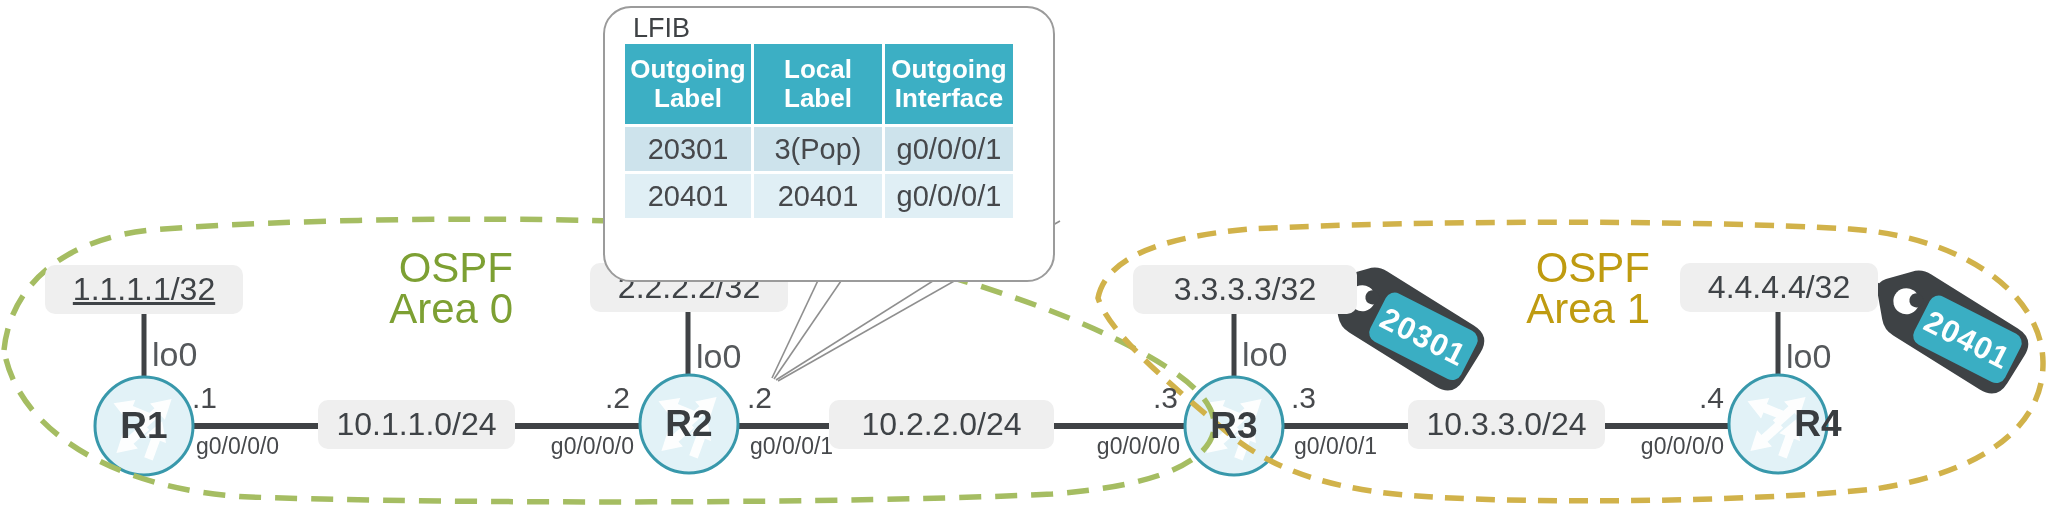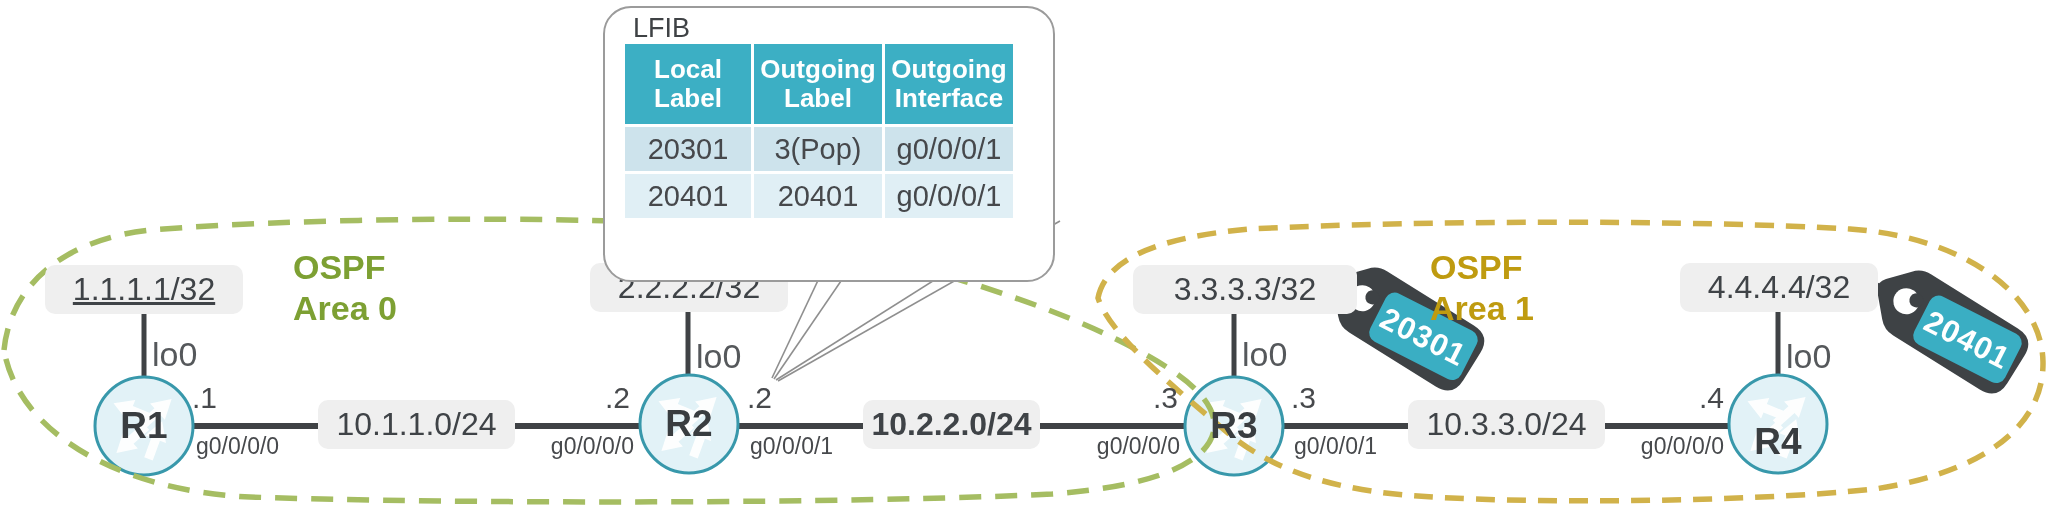--- a/index.html
+++ b/index.html
@@ -14,21 +14,21 @@
     text-align:center;font-size:32px;color:#3f4347;
   }
   
   .addr{position:absolute;font-size:30px;color:#47494c;line-height:30px;}
   .ifname{position:absolute;font-size:23px;color:#47494c;line-height:29px;}
   .lo0{position:absolute;font-size:34px;color:#55585b;line-height:29px;}
   .ar{text-align:right;}
   
   .rname{position:absolute;width:100px;text-align:center;font-size:37px;font-weight:bold;color:#393d40;line-height:44px;}
   
-  .area{position:absolute;width:220px;text-align:left;font-weight:bold;font-size:34px;line-height:41px;}
+  .area{position:absolute;width:220px;text-align:right;font-weight:normal;font-size:42px;line-height:41px;}
   .area0{color:#7da033;}
   .area1{color:#bf9b10;}
   
   .callout{
     position:absolute;left:603px;top:6px;width:452px;height:276px;background:#fff;
     border:2px solid #9b9b9b;border-radius:28px;box-sizing:border-box;
   }
   .callout-title{position:absolute;left:28px;top:5px;font-size:27px;color:#3f4245;}
   .lfib-table{
     position:absolute;left:20px;top:36px;display:grid;
@@ -148,21 +148,21 @@
       </g>
     </g>
   </svg>
 
   <div class="pill" style="left:45px;top:265px;width:198px;text-decoration:underline;">1.1.1.1/32</div>
   <div class="pill" style="left:590px;top:263px;width:198px;">2.2.2.2/32</div>
   <div class="pill" style="left:1133px;top:265px;width:224px;">3.3.3.3/32</div>
   <div class="pill" style="left:1680px;top:263px;width:198px;">4.4.4.4/32</div>
 
   <div class="pill" style="left:318px;top:400px;width:197px;">10.1.1.0/24</div>
-  <div class="pill" style="left:863px;top:400px;width:177px;font-weight:bold;">10.2.2.0/24</div>
+  <div class="pill" style="left:829px;top:400px;width:225px;">10.2.2.0/24</div>
   <div class="pill" style="left:1408px;top:400px;width:197px;">10.3.3.0/24</div>
 
   <div class="lo0" style="left:152px;top:340px;">lo0</div>
   <div class="lo0" style="left:696px;top:342px;">lo0</div>
   <div class="lo0" style="left:1242px;top:340px;">lo0</div>
   <div class="lo0" style="left:1786px;top:342px;">lo0</div>
 
   <div class="addr" style="left:192px;top:383px;width:70px;">.1</div>
   <div class="ifname" style="left:196px;top:432px;width:160px;">g0/0/0/0</div>
   <div class="addr ar" style="left:558px;top:383px;width:72px;">.2</div>
@@ -174,36 +174,36 @@
   <div class="ifname ar" style="left:1020px;top:432px;width:160px;">g0/0/0/0</div>
 
   <div class="addr" style="left:1291px;top:383px;width:70px;">.3</div>
   <div class="ifname" style="left:1294px;top:432px;width:160px;">g0/0/0/1</div>
   <div class="addr ar" style="left:1652px;top:383px;width:72px;">.4</div>
   <div class="ifname ar" style="left:1564px;top:432px;width:160px;">g0/0/0/0</div>
 
   <div class="rname" style="left:94px;top:404px;">R1</div>
   <div class="rname" style="left:639px;top:402px;">R2</div>
   <div class="rname" style="left:1184px;top:404px;">R3</div>
-  <div class="rname" style="left:1728px;top:420px;">R4</div>
+  <div class="rname" style="left:1728px;top:402px;padding-left:40px;">R4</div>
 
   <div class="area area0" style="left:293px;top:247px;">
     <div>OSPF</div>
     <div>Area 0</div>
   </div>
   <div class="area area1" style="left:1430px;top:247px;">
     <div>OSPF</div>
     <div>Area 1</div>
   </div>
 
   <div class="callout">
     <div class="callout-title">LFIB</div>
     <div class="lfib-table">
+      <div class="th">Outgoing Label</div>
       <div class="th">Local Label</div>
-      <div class="th">Outgoing Label</div>
       <div class="th">Outgoing Interface</div>
       <div class="row r1">
         <div class="td">20301</div>
         <div class="td">3(Pop)</div>
         <div class="td">g0/0/0/1</div>
       </div>
       <div class="row r2">
         <div class="td">20401</div>
         <div class="td">20401</div>
         <div class="td">g0/0/0/1</div>

